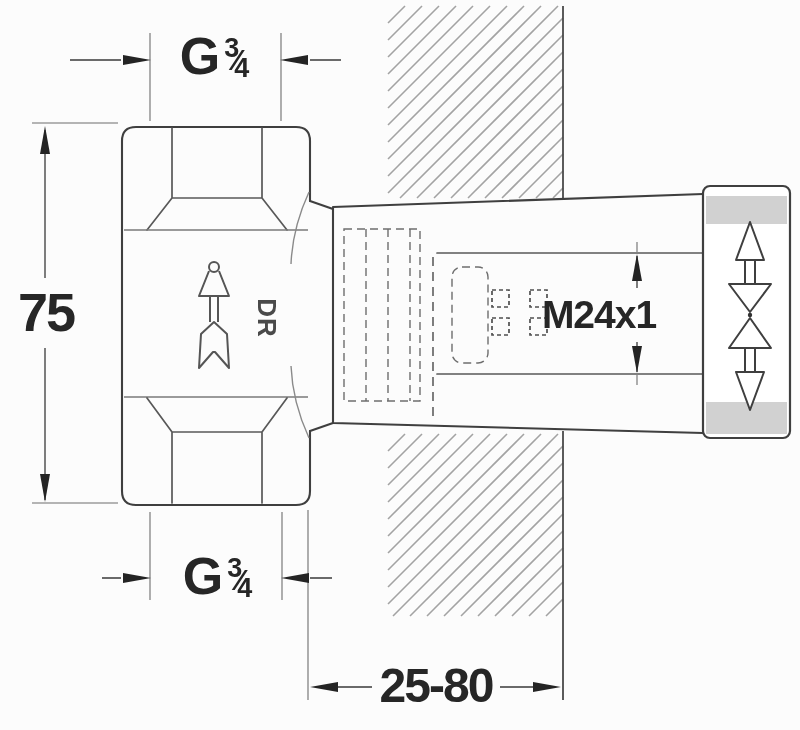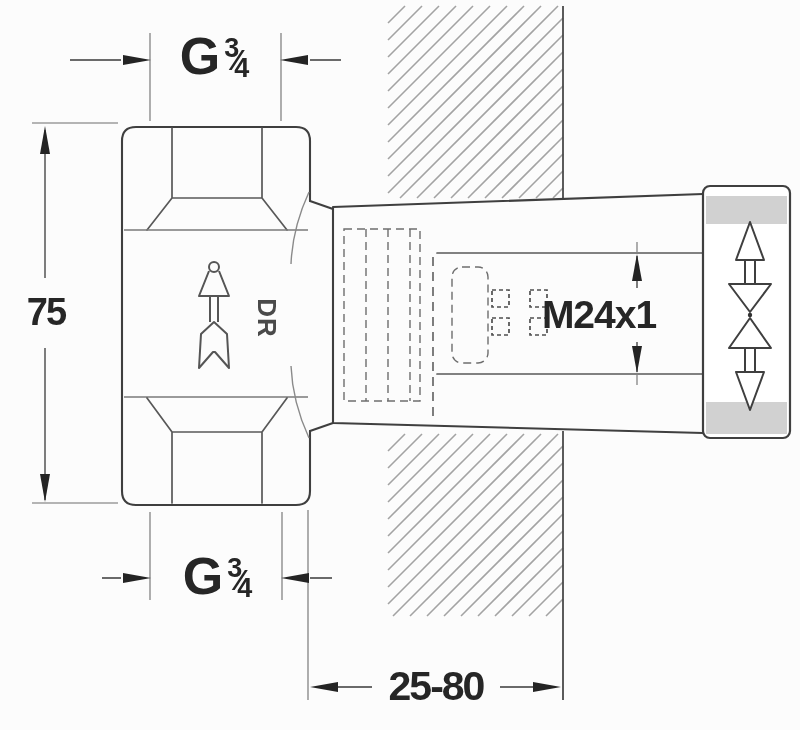--- a/index.html
+++ b/index.html
@@ -29,23 +29,23 @@
   .lbl{
     position:absolute;transform:translate(-50%,-50%);
     font-weight:bold;color:var(--text,#262626);
     white-space:nowrap;line-height:1;user-select:none;
   }
   .g-lbl{font-size:52px;letter-spacing:-1px;}
   .g-lbl .frac{display:inline-block;margin-left:5px;font-size:27px;}
   .g-lbl .num{position:relative;top:-17px;}
   .g-lbl .fs{font-size:30px;margin:0 -4px;position:relative;top:-4px;}
   .g-lbl .den{position:relative;top:3px;}
-  .h75-lbl{font-size:38px;letter-spacing:-2px;}
+  .h75-lbl{font-size:54px;letter-spacing:-2px;}
   .m24-lbl{font-size:39px;letter-spacing:-1px;}
-  .depth-lbl{font-size:41px;letter-spacing:-2px;}
+  .depth-lbl{font-size:48px;letter-spacing:-2px;}
   .dr-lbl{font-size:26px;letter-spacing:1px;color:#4a4a4a;
     transform:translate(-50%,-50%) rotate(90deg);}
 </style>
 </head>
 <body>
 
 <div class="stage">
 
   <svg width="800" height="730" viewBox="0 0 800 730">
 

